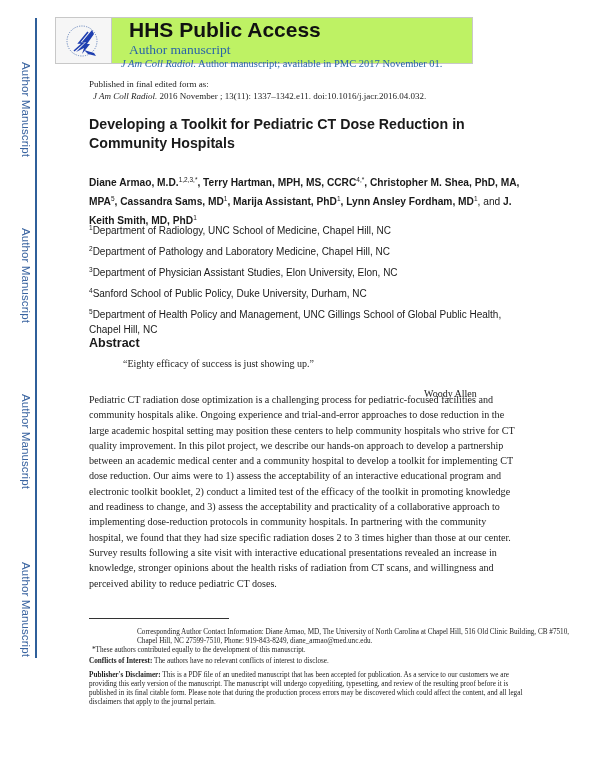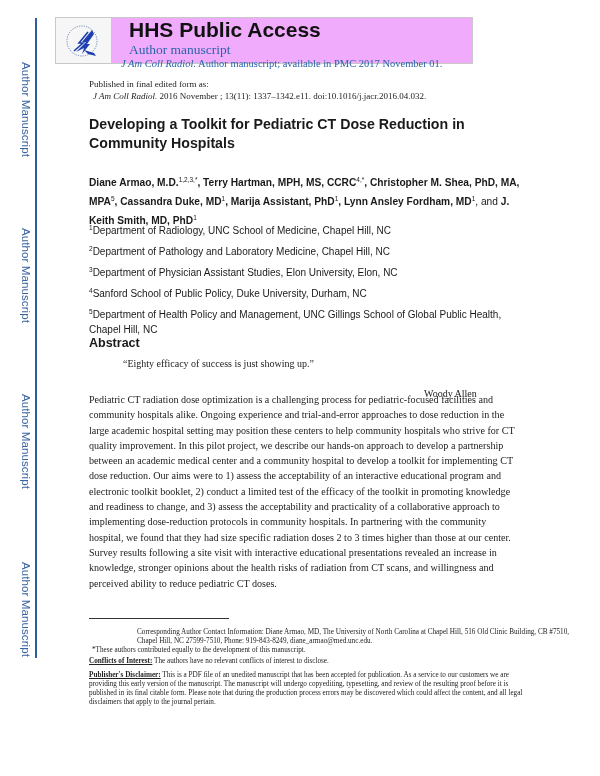--- a/index.html
+++ b/index.html
@@ -8,21 +8,21 @@
 
     .side-rule { position: absolute; left: 35px; top: 18px; width: 1.5px; height: 640px; background: #2f5f9a; }
     .side-label {
       position: absolute; left: 12px; width: 20px;
       writing-mode: vertical-rl; font-family: "Liberation Sans", sans-serif;
       font-size: 11.5px; color: #3a64a0; letter-spacing: 0.1px; white-space: nowrap;
     }
 
     .header-box {
       position: absolute; left: 55px; top: 17px; width: 418px; height: 47px;
-      border: 1px solid #c8c8c8; background: #f0abfc;
+      border: 1px solid #c8c8c8; background: #bef264;
     }
     .logo-cell {
       position: absolute; left: 0; top: 0; width: 56px; height: 45px; background: #f6f6f6;
       border-right: 1px solid #c8c8c8;
     }
     .logo-cell svg { position: absolute; left: 6px; top: 2px; }
     .hhs-title {
       position: absolute; left: 73px; top: 0px; font-family: "Liberation Sans", sans-serif;
       font-weight: bold; font-size: 21px; color: #111;
     }
@@ -61,21 +61,21 @@
     .quote { position: absolute; left: 123px; top: 358px; font-size: 10px; color: #222; }
     .quote-author { position: absolute; left: 424px; top: 376px; font-size: 10px; color: #222; margin-top: 12px; }
 
     .abstract-body {
       position: absolute; left: 89px; top: 392px; width: 432px;
       font-size: 10.1px; line-height: 15.3px; color: #222; text-align: left;
     }
 
     .footnote-rule { position: absolute; left: 89px; top: 618px; width: 140px; height: 1px; background: #333; }
     .fn { position: absolute; left: 89px; width: 440px; font-size: 7.2px; line-height: 9px; color: #222; }
-    .fn b { font-weight: bold; text-decoration: underline; }
+    .fn b { font-weight: bold; }
   </style>
 </head>
 <body>
 
 <div class="side-rule"></div>
 <div class="side-label" style="top:62px;">Author Manuscript</div>
 <div class="side-label" style="top:228px;">Author Manuscript</div>
 <div class="side-label" style="top:394px;">Author Manuscript</div>
 <div class="side-label" style="top:562px;">Author Manuscript</div>
 
@@ -95,21 +95,21 @@
 
 <div class="pub-line">Published in final edited form as:</div>
 <div class="pub-cite"><i>J Am Coll Radiol.</i><span> 2016 November ; 13(11): 1337–1342.e11. doi:10.1016/j.jacr.2016.04.032.</span></div>
 
 <div class="title">Developing a Toolkit for Pediatric CT Dose Reduction in Community Hospitals</div>
 
 <div class="authors">
   <span>Diane Armao, M.D.</span><sup>1,2,3,*</sup>,
   <span>Terry Hartman, MPH, MS, CCRC</span><sup>4,*</sup>,
   <span>Christopher M. Shea, PhD, MA, MPA</span><sup>5</sup>,
-  <span>Cassandra Duke, MD</span><sup>1</sup>,
+  <span>Cassandra Sams, MD</span><sup>1</sup>,
   <span>Marija Assistant, PhD</span><sup>1</sup>,
   <span>Lynn Ansley Fordham, MD</span><sup>1</sup><span class="and">, and </span><span>J. Keith Smith, MD, PhD</span><sup>1</sup>
 </div>
 
 <div class="affil" style="top:220px;"><sup>1</sup><span>Department of Radiology, UNC School of Medicine, Chapel Hill, NC</span></div>
 <div class="affil" style="top:241px;"><sup>2</sup><span>Department of Pathology and Laboratory Medicine, Chapel Hill, NC</span></div>
 <div class="affil" style="top:262px;"><sup>3</sup><span>Department of Physician Assistant Studies, Elon University, Elon, NC</span></div>
 <div class="affil" style="top:283px;"><sup>4</sup><span>Sanford School of Public Policy, Duke University, Durham, NC</span></div>
 <div class="affil" style="top:304px;"><sup>5</sup><span>Department of Health Policy and Management, UNC Gillings School of Global Public Health, Chapel Hill, NC</span></div>
 

